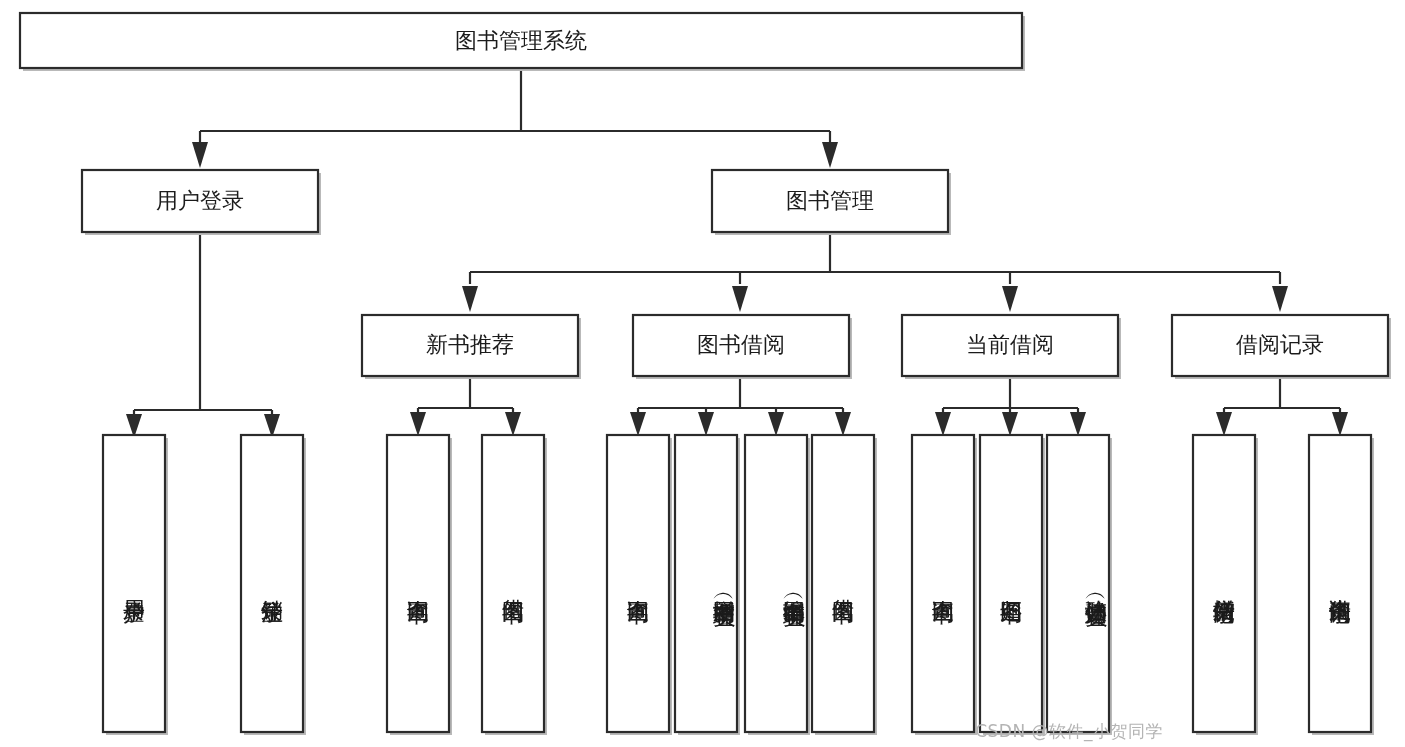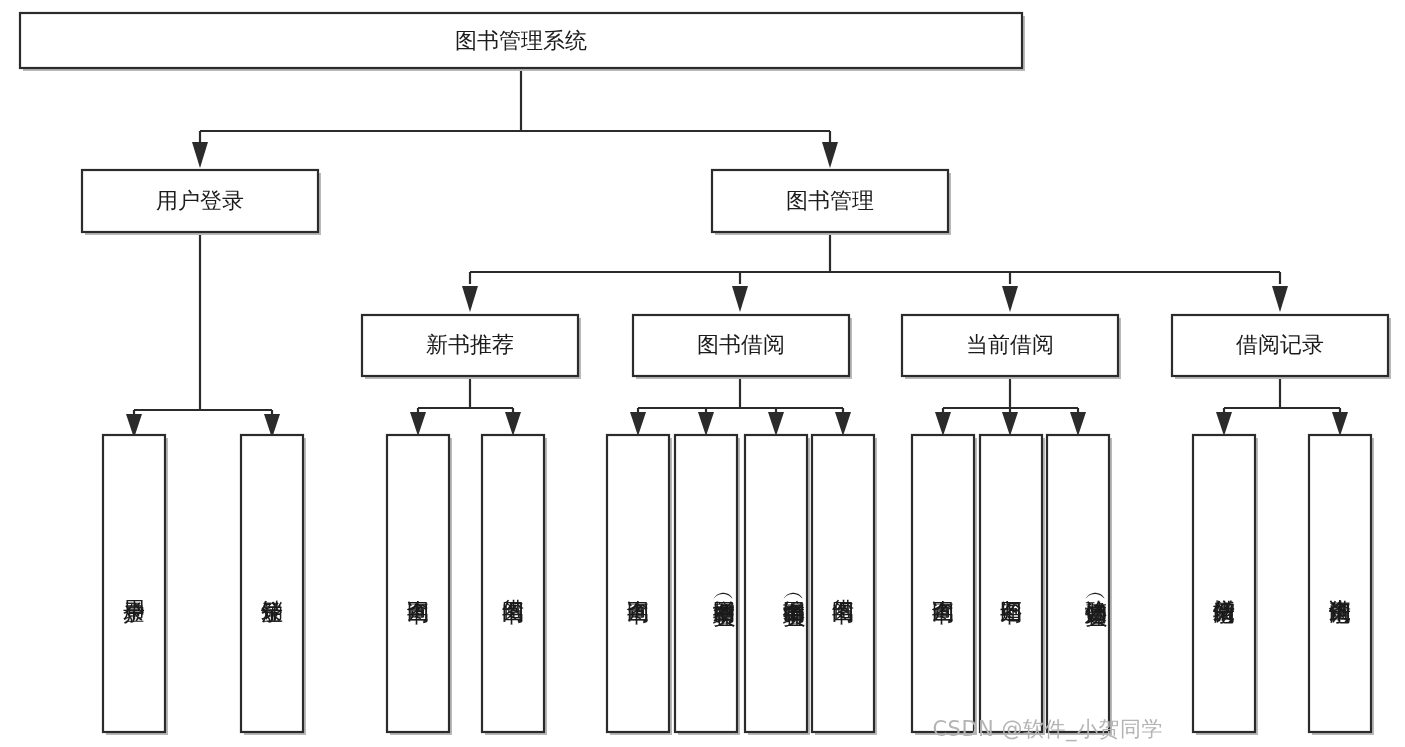--- a/index.html
+++ b/index.html
@@ -64,21 +64,21 @@
     letter-spacing: 1px;
     text-align: center;
     white-space: nowrap;
     pointer-events: none;
   }
   .watermark {
     position: absolute;
     right: 10px;
     bottom: 4px;
     font-family: "DejaVu Sans", "Liberation Sans", sans-serif;
-    font-size: 21px;
+    font-size: 17px;
     color: #b4b4b4;
     letter-spacing: 0.5px;
     white-space: nowrap;
   }
 </style>
 </head>
 <body>
 
 <div id="diagram-root">
 

